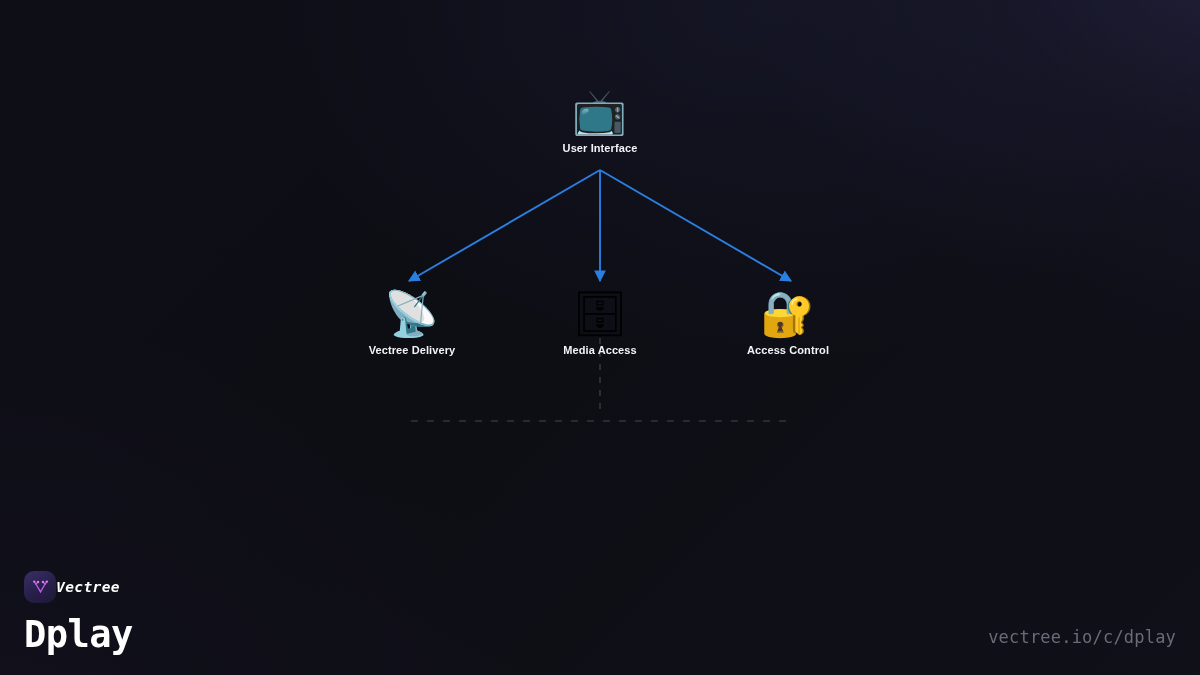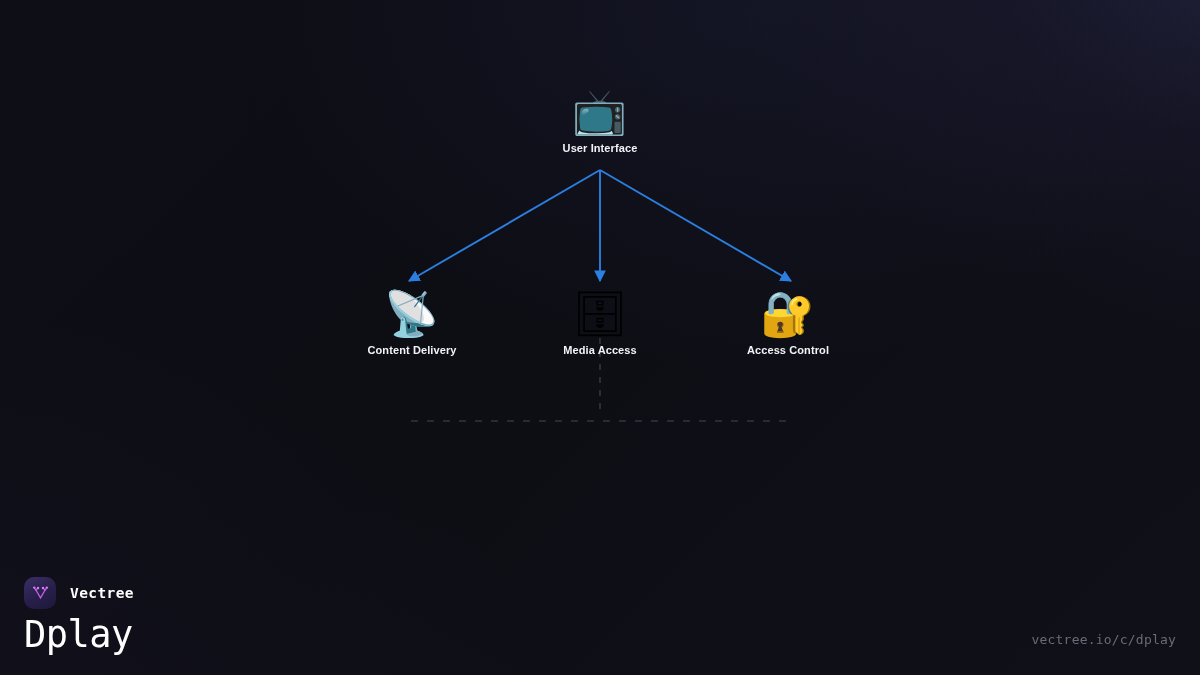--- a/index.html
+++ b/index.html
@@ -61,55 +61,56 @@
 
   
   #branding {
     position: absolute;
     left: 24px;
     bottom: 20px;
   }
   #brand-row {
     display: flex;
     align-items: center;
-    gap: 14px;
+    gap: 0;
+    font-style: italic;
   }
   #brand-logo {
     width: 32px;
     height: 32px;
     border-radius: 10px;
     background: linear-gradient(150deg, #3a2f66 0%, #271f4a 55%, #1e1838 100%);
     display: flex;
     align-items: center;
     justify-content: center;
     flex: 0 0 auto;
   }
   #brand-name {
     font-family: "DejaVu Sans Mono", monospace;
     font-size: 14.5px;
     font-weight: bold;
     color: #ffffff;
     letter-spacing: 0.4px;
   }
   #brand-title {
-    margin-top: 6px;
+    margin-top: 12px;
     font-family: "DejaVu Sans Mono", monospace;
     font-size: 37px;
-    font-weight: normal;
+    font-weight: bold;
     color: #ffffff;
     letter-spacing: -0.5px;
     line-height: 1.08;
   }
 
   #footer-url {
     position: absolute;
     right: 24px;
     bottom: 28px;
     font-family: "DejaVu Sans Mono", monospace;
-    font-size: 13px;
+    font-size: 17px;
     color: #6b6b78;
     letter-spacing: 0.2px;
   }
 </style>
 </head>
 <body>
 
 <div id="canvas">
 
   <svg id="graph-svg" viewBox="0 0 1200 675" xmlns="http://www.w3.org/2000/svg">
@@ -133,21 +134,21 @@
     <line x1="411" y1="421" x2="786" y2="421" stroke="#34343f" stroke-width="1.4" stroke-dasharray="7 9"></line>
   </svg>
 
   <div class="node" style="left:600px; top:86px;">
     <span class="node-icon">📺</span>
     <span class="node-label">User Interface</span>
   </div>
 
   <div class="node" style="left:412px; top:288px;">
     <span class="node-icon">📡</span>
-    <span class="node-label">Content Delivery</span>
+    <span class="node-label">Vectree Delivery</span>
   </div>
 
   <div class="node" style="left:600px; top:288px;">
     <span class="node-icon">🗄</span>
     <span class="node-label">Media Access</span>
   </div>
 
   <div class="node" style="left:788px; top:288px;">
     <span class="node-icon">🔐</span>
     <span class="node-label">Access Control</span>

